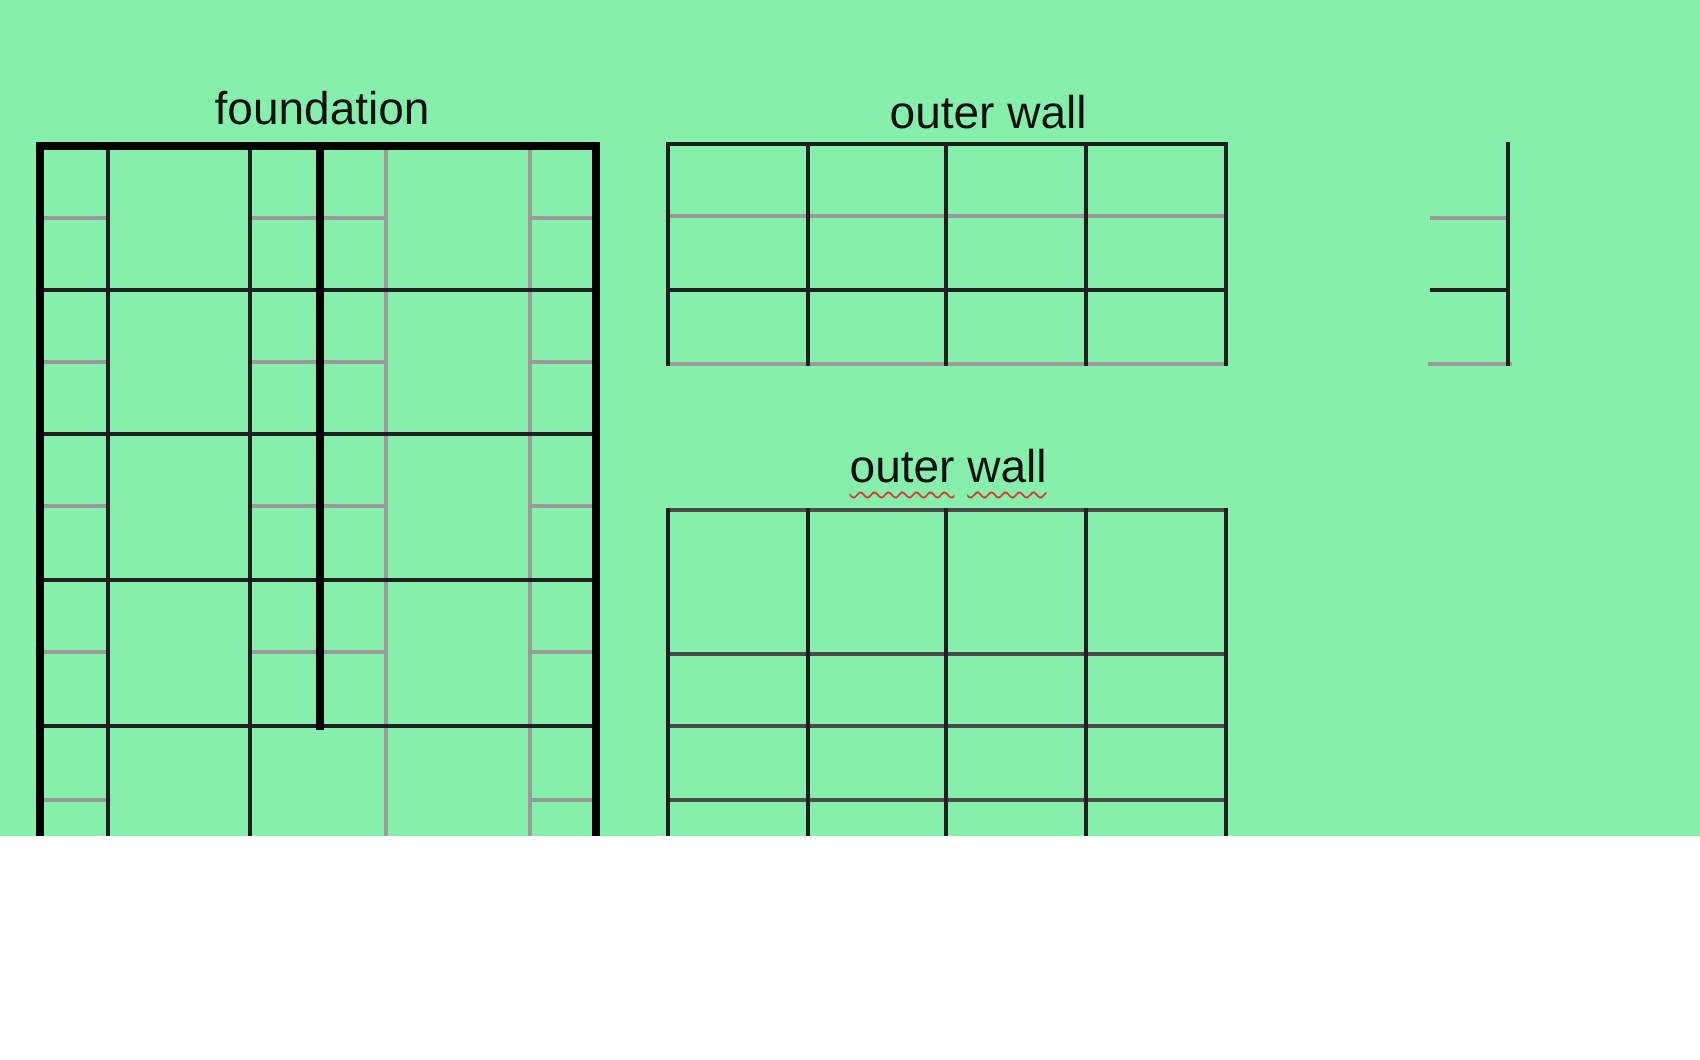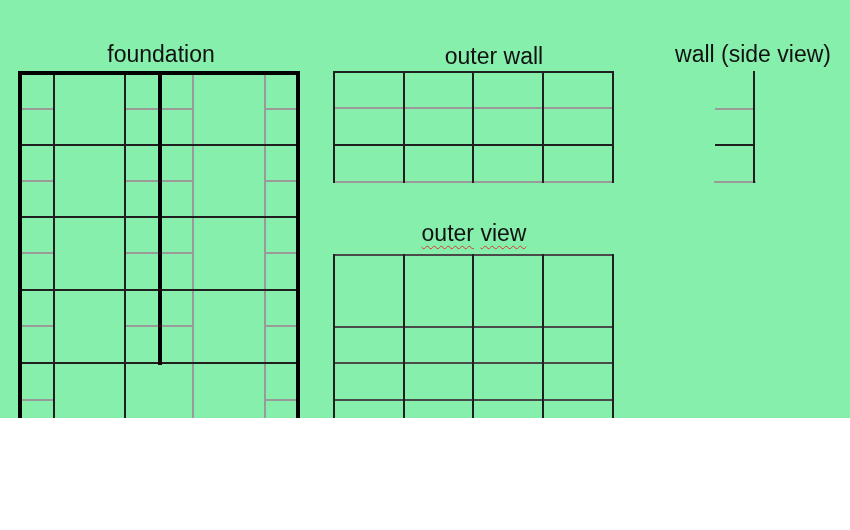--- a/index.html
+++ b/index.html
@@ -40,23 +40,22 @@
   }
 </style>
 </head>
 <body>
 
 <div id="canvas">
   <div class="title t-foundation">foundation</div>
 
   <div class="title t-outer">outer wall</div>
 
-  <div class="title t-inner"><span class="wavy">outer</span> <span class="wavy">view</span></div>
+  <div class="title t-inner"><span class="wavy">outer</span> <span class="wavy">wall</span></div>
 
-  <div class="title t-side">wall (side view)</div>
 
   <div id="segments">
       <div class="seg" style="left: 192.2px; top: 71.2px; width: 1.6px; height: 366.6px; background: rgb(154, 154, 154);"></div>
       <div class="seg" style="left: 264.2px; top: 71.2px; width: 1.6px; height: 366.6px; background: rgb(154, 154, 154);"></div>
       <div class="seg" style="left: 159.2px; top: 436.2px; width: 1.6px; height: 73.6px; background: rgb(154, 154, 154);"></div>
       <div class="seg" style="left: 90.2px; top: 436.2px; width: 138.6px; height: 1.6px; background: rgb(154, 154, 154);"></div>
       <div class="seg" style="left: 19px; top: 108px; width: 36px; height: 2px; background: rgb(154, 154, 154);"></div>
       <div class="seg" style="left: 124px; top: 108px; width: 70px; height: 2px; background: rgb(154, 154, 154);"></div>
       <div class="seg" style="left: 264px; top: 108px; width: 35px; height: 2px; background: rgb(154, 154, 154);"></div>
       <div class="seg" style="left: 19px; top: 180px; width: 36px; height: 2px; background: rgb(154, 154, 154);"></div>

